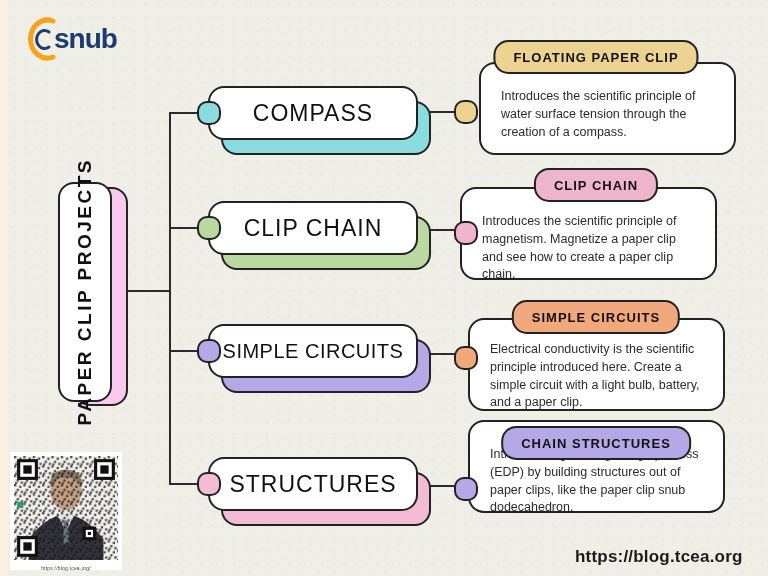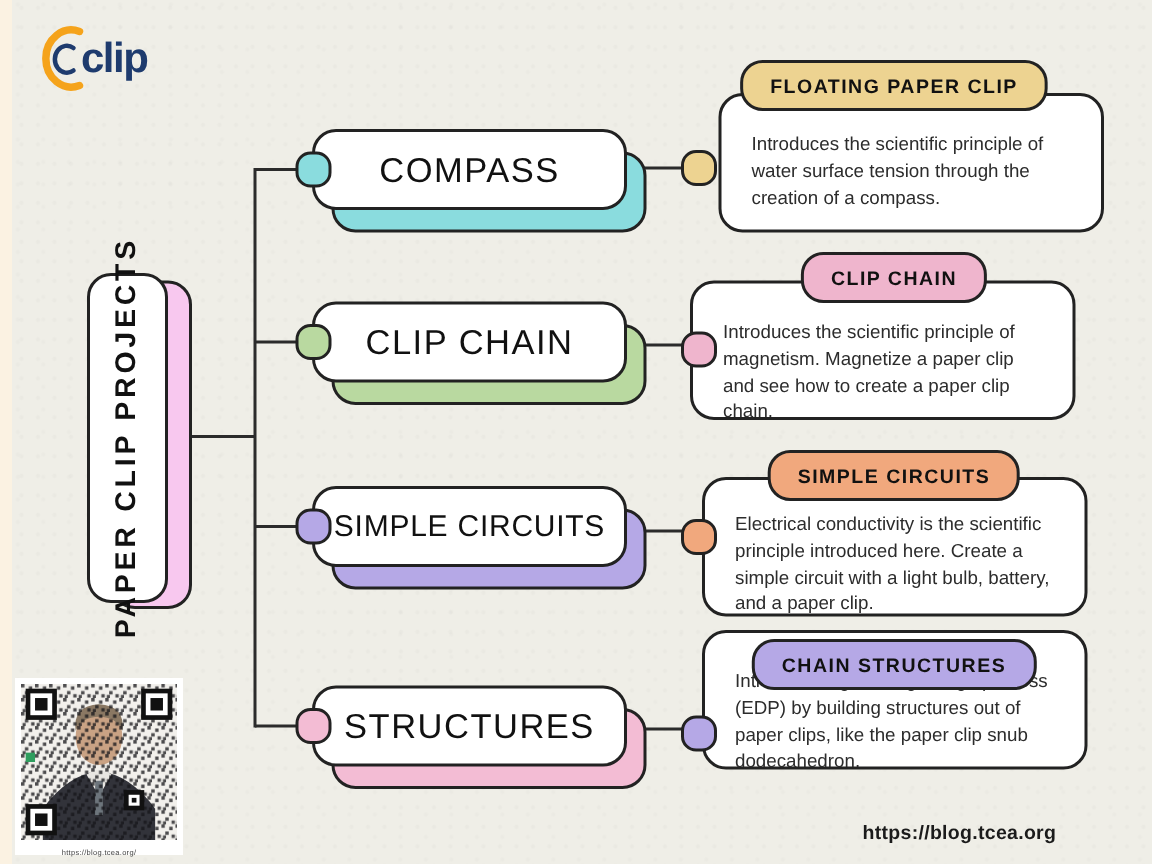--- a/index.html
+++ b/index.html
@@ -74,34 +74,34 @@
   .d1 .detail-box { left:460px; top:187px; } .d1 .pill { top:168px; } .d1 .dot { left:454px; top:221px; }
   .d2 .detail-box { left:468px; top:318px; } .d2 .pill { top:300px; } .d2 .dot { left:454px; top:346px; }
   .d2 .detail-box { padding-top:21px; }
   .d3 .detail-box { left:468px; top:420px; } .d3 .pill { top:426px; } .d3 .dot { left:454px; top:477px; }
 
   
   .qr-card { position:absolute; left:10px; top:452px; width:112px; height:118px; background:#fff; padding:4px 4px 2px 4px; }
   .qr-caption { font-size:5px; color:#444; text-align:center; letter-spacing:.2px; margin-top:1px; white-space:nowrap; overflow:hidden; }
 
   
-  .footer-url { position:absolute; left:575px; top:547px; font-size:13px; font-weight:bold; color:#1b1b1b; letter-spacing:.2px; }
+  .footer-url { position:absolute; left:575px; top:547px; font-size:17px; font-weight:bold; color:#1b1b1b; letter-spacing:.2px; }
 </style>
 </head>
 <body>
 
 <div class="canvas">
   <div class="left-strip"></div>
 
   <div class="logo">
     <svg width="40" height="46" viewBox="0 0 40 46">
       <path d="M 31 5 A 17 19 0 1 0 31 41" fill="none" stroke="#F5A31B" stroke-width="5" stroke-linecap="round"></path>
       <path d="M 27 16 A 8 9 0 1 0 27 31" fill="none" stroke="#1E3B6E" stroke-width="3" stroke-linecap="round"></path>
     </svg>
-    <span class="logo-text">clip</span>
+    <span class="logo-text">snub</span>
   </div>
 
   <div>
     <div class="shadowbox root-shadow" style="background: rgb(248, 200, 239);"></div>
     <div class="whitebox root-box">
       <span class="root-label">PAPER CLIP PROJECTS</span>
     </div>
   </div>
 
   <div class="line ln-root"></div>

